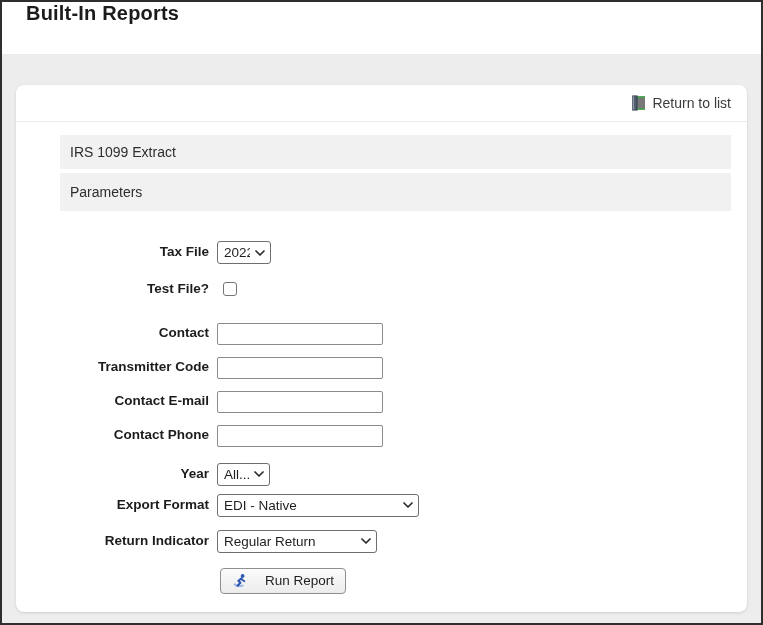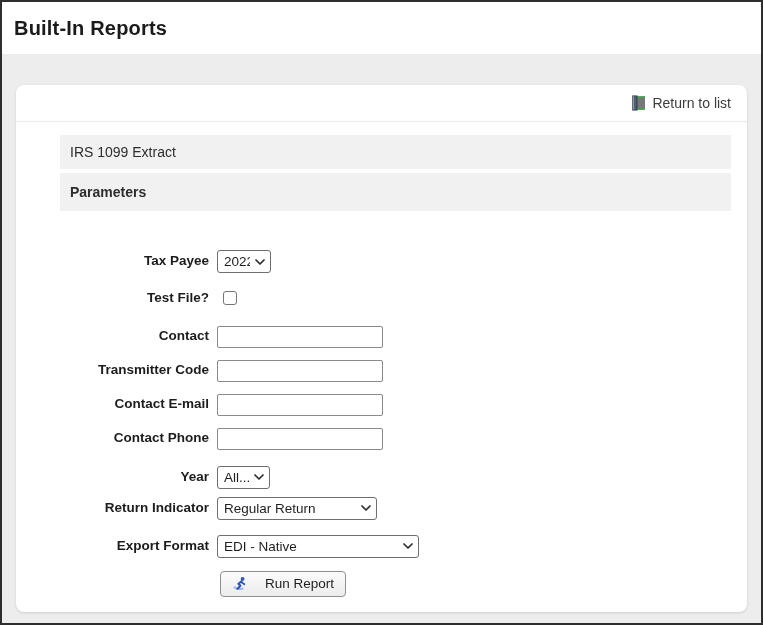--- a/index.html
+++ b/index.html
@@ -10,22 +10,22 @@
     position:relative;
     width:763px; height:625px;
     border:2px solid #2e2e2e;
     background:#ededed;
     overflow:hidden;
   }
 
   .app-header {
     height:52px;
     background:#ffffff;
-    display:flex; align-items:center;
-    padding-left:12px;
+    display:flex; 
+    padding-left:24px;
   }
   .app-title {
     font-size:20px; font-weight:bold; color:#1b1b1b;
     letter-spacing:.2px;
   }
 
   .card {
     margin:31px 14px 0 14px;
     height:527px;
     background:#ffffff;
@@ -39,44 +39,44 @@
     display:flex; align-items:center; justify-content:flex-end;
     padding-right:16px;
     border-bottom:1px solid #eaeaea;
   }
   .return-link {
     display:inline-flex; align-items:center; gap:6px;
     font-size:14px; color:#3c3c3c;
     cursor:pointer; text-decoration:none;
   }
 
-  .section-bars { margin:13px 16px 13px 16px;padding-left:28px; }
+  .section-bars { margin:13px 16px 4px 16px;padding-left:28px; }
   .section-bar {
     background:#f1f1f1;
     display:flex; align-items:center;
     padding-left:10px;
     font-size:14px; color:#2d2d2d;
   }
   .section-bar.report-name { height:34px; margin-bottom:4px; }
-  .section-bar.parameters  { height:38px; font-weight:bold; }
+  .section-bar.parameters  { height:38px; font-weight:normal; }
 
   .form-area { padding-top:26px; }
   .form-row {
     display:flex; align-items:center;
   }
   .form-label {
     width:193px; flex:0 0 193px;
     text-align:right;
     font-size:13.5px; font-weight:bold; color:#1c1c1c;
     margin-right:8px;
     line-height:1.1;
   }
 
   .row-taxyear   { margin-bottom:18px; }
-  .row-testfile  { margin-bottom:20px; }
+  .row-testfile  { margin-bottom:26px; }
   .row-text      { margin-bottom:12px; }
   .row-phone     { margin-bottom:16px;align-items:center; }
   .row-payee     { margin-bottom:8px;  }
   .row-retind    { margin-bottom:15px; }
   .row-export    { margin-bottom:13px; }
 
   .text-input {
     width:166px; height:22px;
     border:1px solid #8a8a8a; border-radius:2px;
     font-family:"Liberation Sans", sans-serif;
@@ -162,21 +162,21 @@
         <span>IRS 1099 Extract</span>
       </div>
       <div class="section-bar parameters">
         <span>Parameters</span>
       </div>
     </div>
 
     <div class="form-area">
 
       <div class="form-row row-taxyear">
-        <label class="form-label">Tax Payee</label>
+        <label class="form-label">Tax File</label>
         <span class="select-wrap sel-taxyear">
           <select>
             <option>2022</option>
           </select>
           <span class="chev">
             <svg width="10" height="6" viewBox="0 0 10 6">
                 <polyline points="1,1 5,5 9,1" fill="none" stroke="#2b2b2b" stroke-width="1.7" stroke-linecap="round" stroke-linejoin="round"></polyline>
               </svg>
           </span>
         </span>
@@ -214,39 +214,39 @@
             <option>All...</option>
           </select>
           <span class="chev">
             <svg width="10" height="6" viewBox="0 0 10 6">
                 <polyline points="1,1 5,5 9,1" fill="none" stroke="#2b2b2b" stroke-width="1.7" stroke-linecap="round" stroke-linejoin="round"></polyline>
               </svg>
           </span>
         </span>
       </div>
 
+      <div class="form-row row-export">
+        <label class="form-label">Export Format</label>
+        <span class="select-wrap sel-export">
+          <select>
+            <option>EDI - Native</option>
+          </select>
+          <span class="chev">
+            <svg width="10" height="6" viewBox="0 0 10 6">
+                <polyline points="1,1 5,5 9,1" fill="none" stroke="#2b2b2b" stroke-width="1.7" stroke-linecap="round" stroke-linejoin="round"></polyline>
+              </svg>
+          </span>
+        </span>
+      </div>
+
       <div class="form-row row-retind">
         <label class="form-label">Return Indicator</label>
         <span class="select-wrap sel-retind">
           <select>
             <option>Regular Return</option>
-          </select>
-          <span class="chev">
-            <svg width="10" height="6" viewBox="0 0 10 6">
-                <polyline points="1,1 5,5 9,1" fill="none" stroke="#2b2b2b" stroke-width="1.7" stroke-linecap="round" stroke-linejoin="round"></polyline>
-              </svg>
-          </span>
-        </span>
-      </div>
-
-      <div class="form-row row-export">
-        <label class="form-label">Export Format</label>
-        <span class="select-wrap sel-export">
-          <select>
-            <option>EDI - Native</option>
           </select>
           <span class="chev">
             <svg width="10" height="6" viewBox="0 0 10 6">
                 <polyline points="1,1 5,5 9,1" fill="none" stroke="#2b2b2b" stroke-width="1.7" stroke-linecap="round" stroke-linejoin="round"></polyline>
               </svg>
           </span>
         </span>
       </div>
 
       <div class="form-row">

